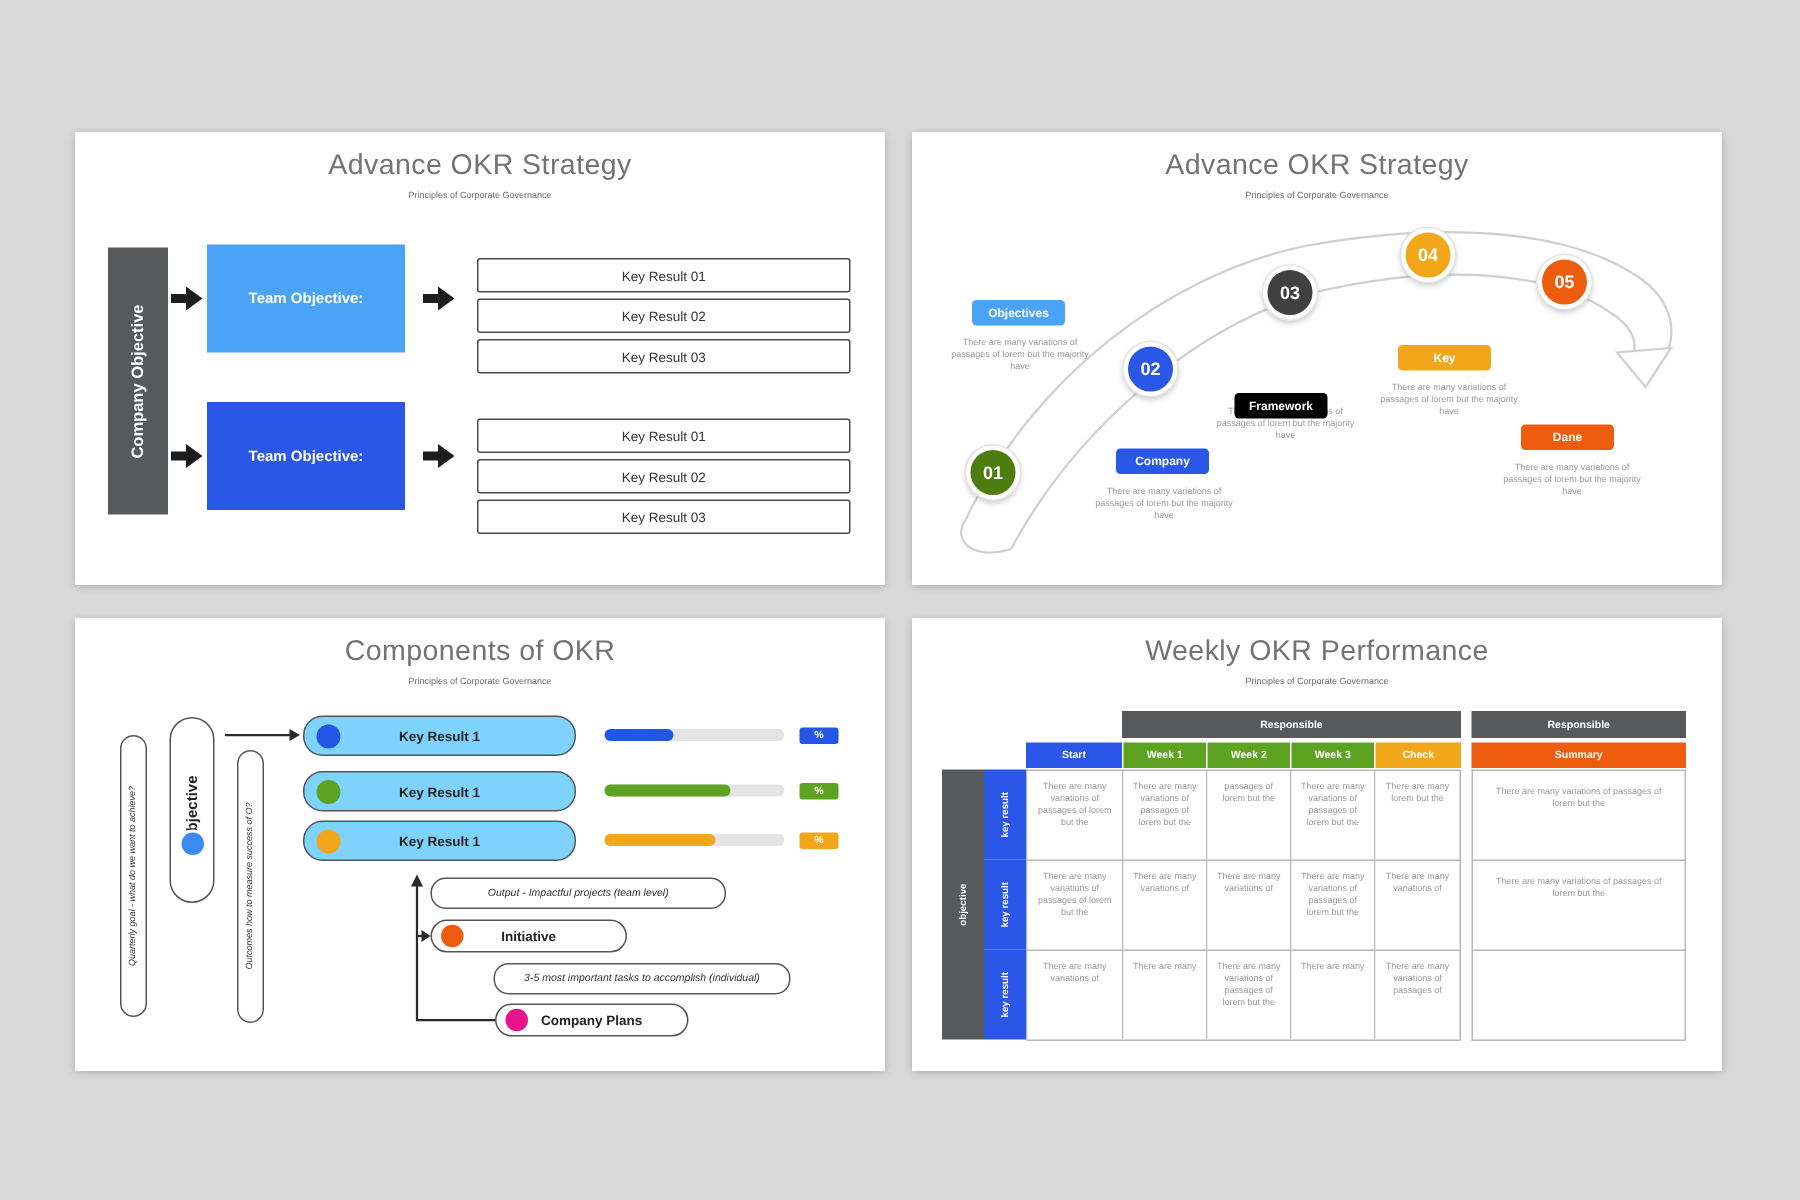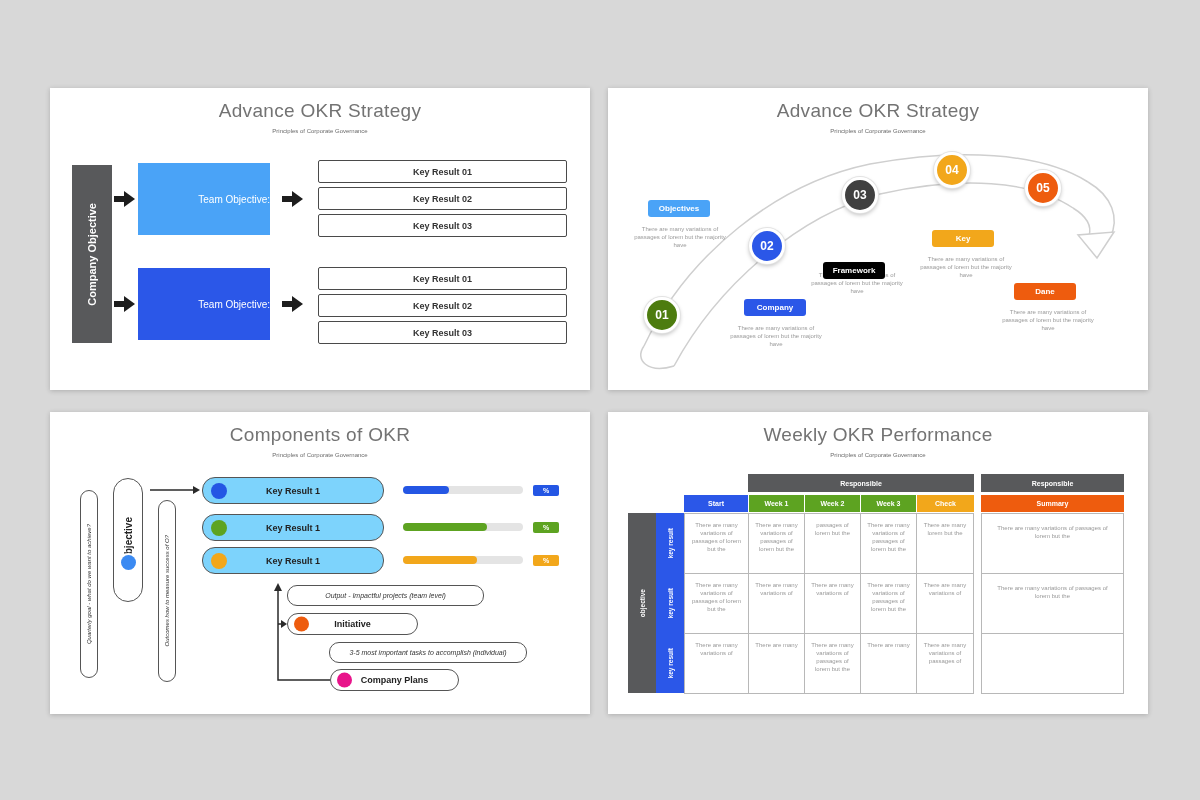--- a/index.html
+++ b/index.html
@@ -16,26 +16,26 @@
   .slide-sub{position:absolute;top:40px;left:0;right:0;text-align:center;
     font-size:6px;color:#6b6b6b;}
 
   .vtext{writing-mode:vertical-rl;transform:rotate(180deg);}
 
   
   .s1-bar{position:absolute;left:22px;top:77px;width:40px;height:178px;background:#58595b;
     display:flex;align-items:center;justify-content:center;}
   .s1-bar span{color:#fff;font-weight:bold;font-size:11px;}
   .s1-team{position:absolute;width:132px;height:72px;display:flex;align-items:center;
-    justify-content:flex-end;color:#fff;font-weight:normal;font-size:10px;}
+    justify-content:center;color:#fff;font-weight:bold;font-size:10px;}
   #s1-team1{left:88px;top:75px;background:#4aa3f7;}
   #s1-team2{left:88px;top:180px;background:#2b57e8;}
   .s1-kr{position:absolute;left:268px;width:249px;height:23px;border:1.5px solid #4a4a4a;
     border-radius:2px;background:#fff;display:flex;align-items:center;justify-content:center;
-    font-weight:bold;font-size:9px;color:#333;}
+    font-weight:normal;font-size:9px;color:#333;margin-top:12px;}
   .block-arrow{position:absolute;width:22px;height:16px;}
 
   
   .s2-arc{position:absolute;left:0;top:0;width:540px;height:302px;}
   .s2-circle{position:absolute;width:36px;height:36px;border-radius:50%;border:3px solid #fff;
     box-shadow:0 0 0 1px #e3e3e3,0 2px 4px rgba(0,0,0,.25);
     display:flex;align-items:center;justify-content:center;color:#fff;font-weight:bold;font-size:12px;}
   .s2-label{position:absolute;height:17px;min-width:62px;border-radius:3px;color:#fff;
     font-weight:bold;font-size:8px;display:flex;align-items:center;justify-content:center;padding:0 8px;}
   .s2-desc{position:absolute;width:92px;font-size:6px;line-height:1.35;color:#9a9a9a;text-align:center;}

